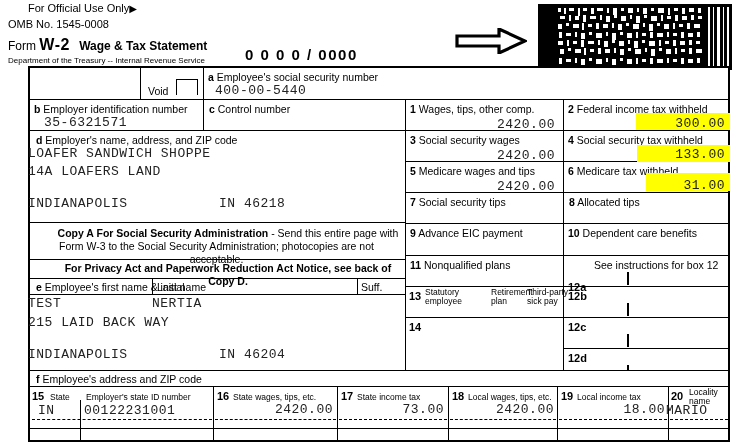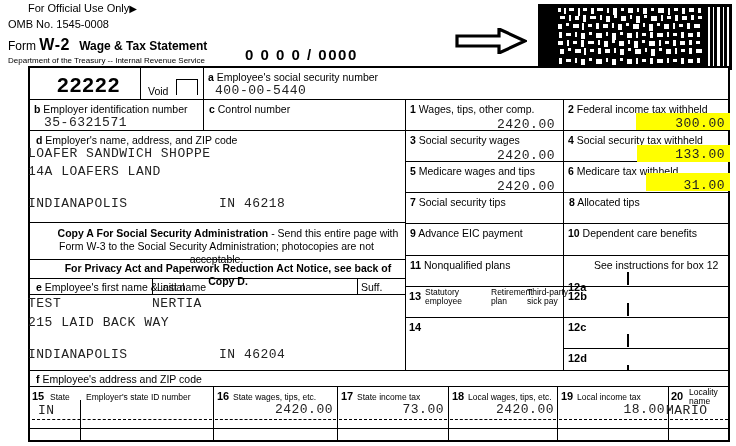--- a/index.html
+++ b/index.html
@@ -294,21 +294,20 @@
 
   <div class="abs ln lnv" style="left:357px;top:278px;height:16px;"></div>
 
   <div class="abs ln lnv" style="left:213px;top:386px;height:56px;"></div>
   <div class="abs ln lnv" style="left:337px;top:386px;height:56px;"></div>
   <div class="abs ln lnv" style="left:448px;top:386px;height:56px;"></div>
   <div class="abs ln lnv" style="left:557px;top:386px;height:56px;"></div>
   <div class="abs ln lnv" style="left:668px;top:386px;height:56px;"></div>
   <div class="abs ln lnv" style="left:80px;top:400px;height:42px;"></div>
 
-  <div class="abs ctl" style="left:57px;top:73px;">22222</div>
 
   <div class="abs lbl" style="left:148px;top:85px;">Void</div>
   <div class="abs voidbox" style="left:176px;top:79px;"></div>
 
   <div class="abs lbl" style="left:208px;top:71px;">
     <b>a</b>
     <span>Employee's social security number</span>
   </div>
   <div class="abs val" style="left:215px;top:83px;">400-00-5440</div>
 
@@ -466,20 +465,21 @@
     <div>sick pay</div>
   </div>
 
   <div class="abs lbl-bold" style="left:409px;top:321px;">14</div>
   <div class="abs val val-sm" style="left:432px;top:320px;"></div>
 
   <div class="abs lbl-bold" style="left:32px;top:390px;">15</div>
   <div class="abs lbl-sm" style="left:50px;top:392px;">State</div>
   <div class="abs lbl-sm" style="left:86px;top:392px;">Employer's state ID number</div>
   <div class="abs val" style="left:38px;top:403px;">IN</div>
+  <div class="abs val" style="left:84px;top:403px;">00122231001</div>
   <div class="abs dash" style="left:32px;top:419px;width:180px;"></div>
 
   <div class="abs lbl-bold" style="left:217px;top:390px;">16</div>
   <div class="abs lbl-sm" style="left:233px;top:392px;">State wages, tips, etc.</div>
   <div class="abs val-r" style="left:217px;top:402px;width:116px;">2420.00</div>
   <div class="abs dash" style="left:215px;top:419px;width:121px;"></div>
 
   <div class="abs lbl-bold" style="left:341px;top:390px;">17</div>
   <div class="abs lbl-sm" style="left:357px;top:392px;">State income tax</div>
   <div class="abs val-r" style="left:341px;top:402px;width:103px;">73.00</div>

